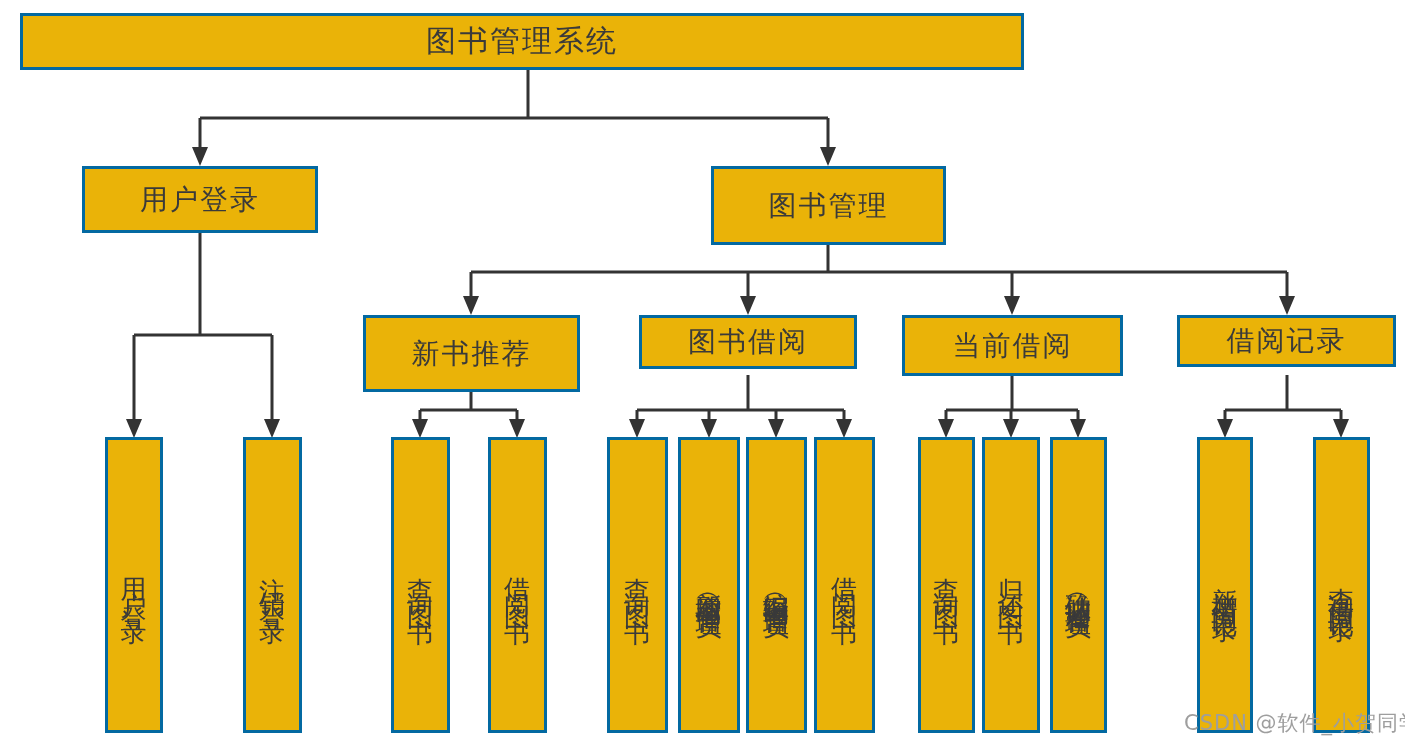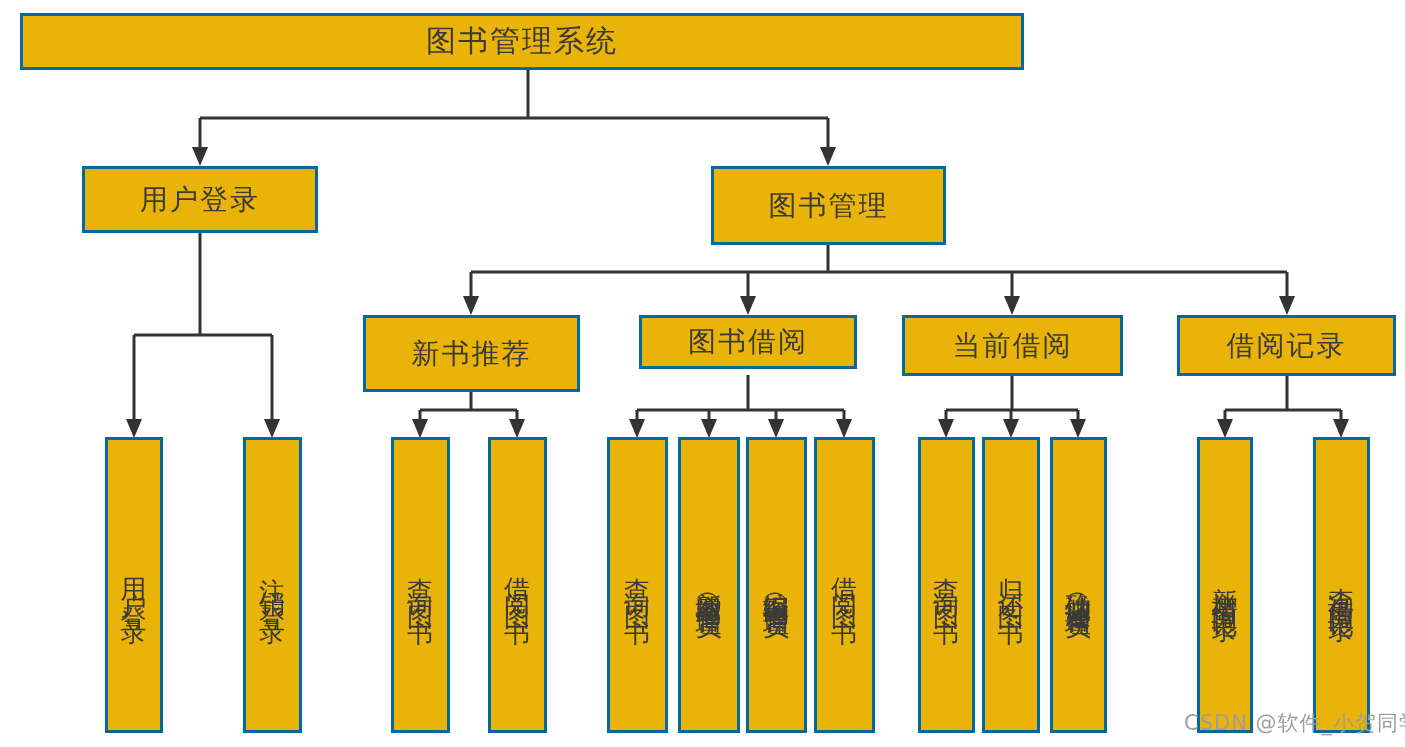--- a/index.html
+++ b/index.html
@@ -89,21 +89,21 @@
 
   <div class="box" style="left:363px; top:315px; width:217px; height:77px;">
     <span class="hlabel">新书推荐</span>
   </div>
   <div class="box" style="left:639px; top:315px; width:218px; height:54px;">
     <span class="hlabel">图书借阅</span>
   </div>
   <div class="box" style="left:902px; top:315px; width:221px; height:61px;">
     <span class="hlabel">当前借阅</span>
   </div>
-  <div class="box" style="left:1177px; top:315px; width:219px; height:61px;">
+  <div class="box" style="left:1177px; top:315px; width:219px; height:52px;">
     <span class="hlabel">借阅记录</span>
   </div>
 
   <div class="box" style="left:105px; top:437px; width:58px; height:296px;">
     <span class="vlabel ls4">用户登录</span>
   </div>
   <div class="box" style="left:243px; top:437px; width:59px; height:296px;">
     <span class="vlabel ls4">注销登录</span>
   </div>
 

